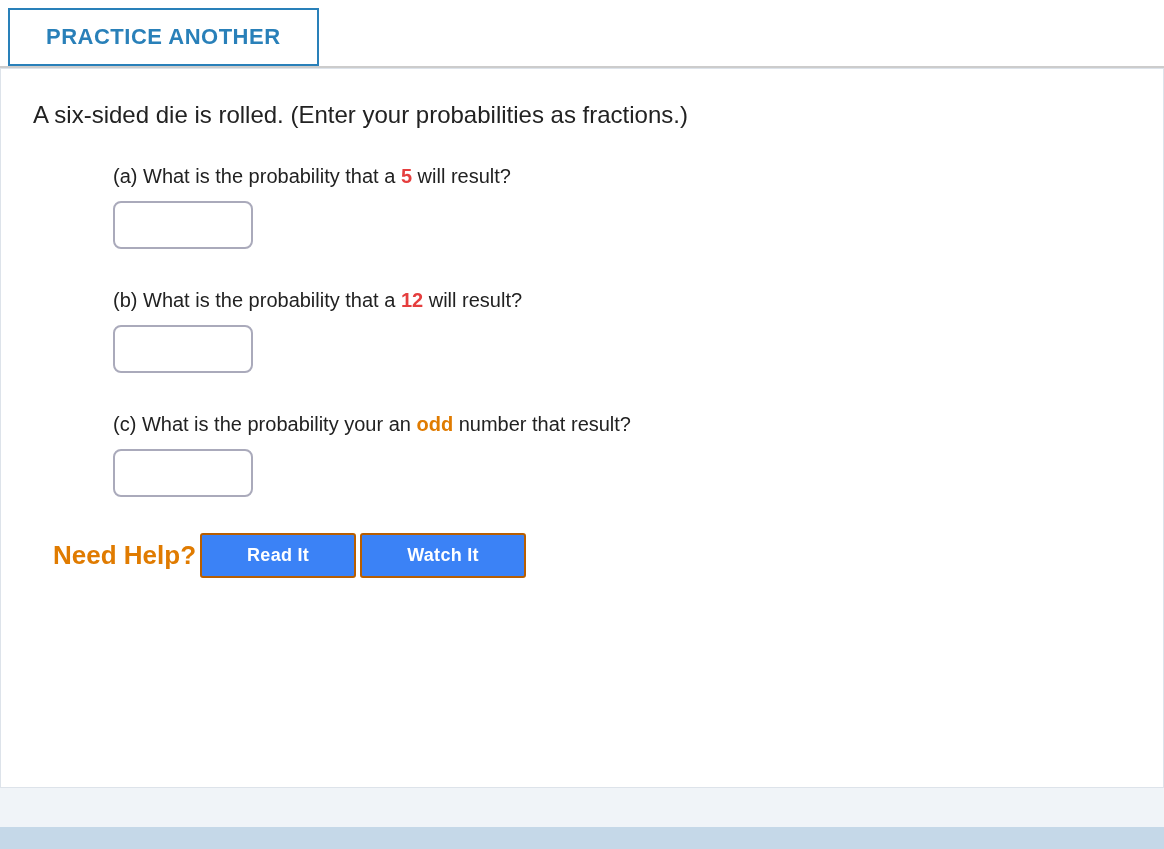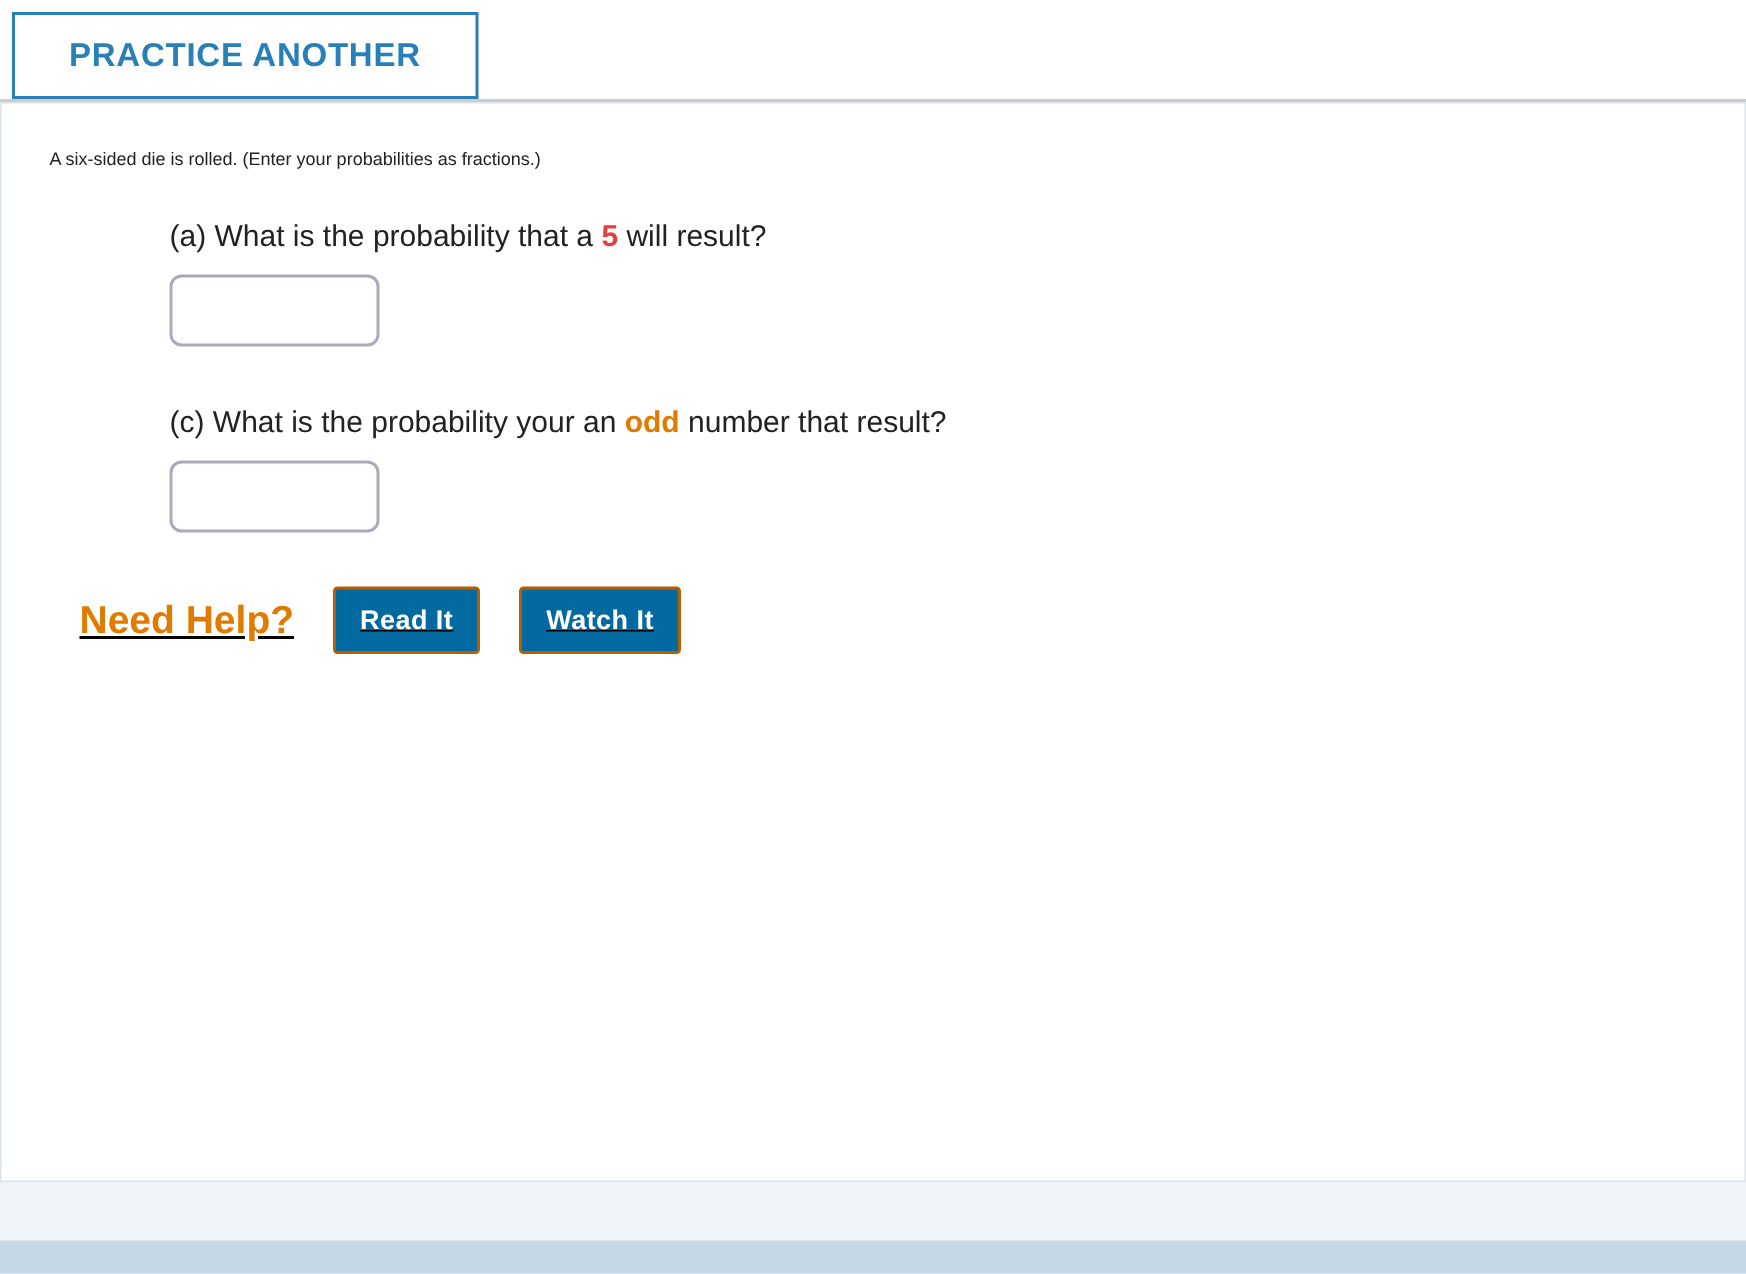--- a/index.html
+++ b/index.html
@@ -36,21 +36,21 @@
 
     .main-content {
       background: #fff;
       margin: 0;
       padding: 28px 32px 36px 32px;
       border: 1px solid #dde3ea;
       min-height: 720px;
     }
 
     .problem-text {
-      font-size: 12px;
+      font-size: 24px;
       color: #222;
       margin-bottom: 28px;
       line-height: 1.5;
     }
 
     .question-block {
       margin-left: 80px;
       margin-bottom: 36px;
     }
 
@@ -82,37 +82,36 @@
       padding: 6px 10px;
       background: #fff;
       margin-top: 6px;
     }
 
     .need-help-row {
       display: flex;
       align-items: center;
       margin-left: 20px;
       margin-top: 20px;
-      gap: 26px;
-      text-decoration: underline;
+      gap: 4px;
     }
 
     .need-help-label {
       font-size: 26px;
       font-weight: bold;
       color: #e07b00;
     }
 
     .help-button {
-      background: #0369a1;
+      background: #3b82f6;
       color: #fff;
       border: 2px solid #b85e00;
       font-size: 18px;
       font-weight: bold;
-      padding: 10px 16px;
+      padding: 10px 45px;
       cursor: pointer;
       border-radius: 3px;
       letter-spacing: 0.3px;
     }
 
     .bottom-bar {
       position: fixed;
       bottom: 0;
       left: 0;
       width: 1164px;
@@ -131,20 +130,26 @@
 
   <div class="problem-text">A six-sided die is rolled. (Enter your probabilities as fractions.)</div>
 
   <div class="question-block">
     <div class="question-label">
       <span>(a) What is the probability that a </span><span class="highlight-red">5</span><span> will result?</span>
     </div>
     <input class="answer-input" type="text" style="">
   </div>
 
+  <div class="question-block">
+    <div class="question-label">
+      <span>(b) What is the probability that a </span><span class="highlight-red">12</span><span> will result?</span>
+    </div>
+    <input class="answer-input" type="text" style="">
+  </div>
 
   <div class="question-block">
     <div class="question-label">
       <span>(c) What is the probability your an </span><span class="highlight-orange">odd</span><span> number that result?</span>
     </div>
     <input class="answer-input" type="text" style="">
   </div>
 
   <div class="need-help-row">
     <span class="need-help-label">Need Help?</span>

